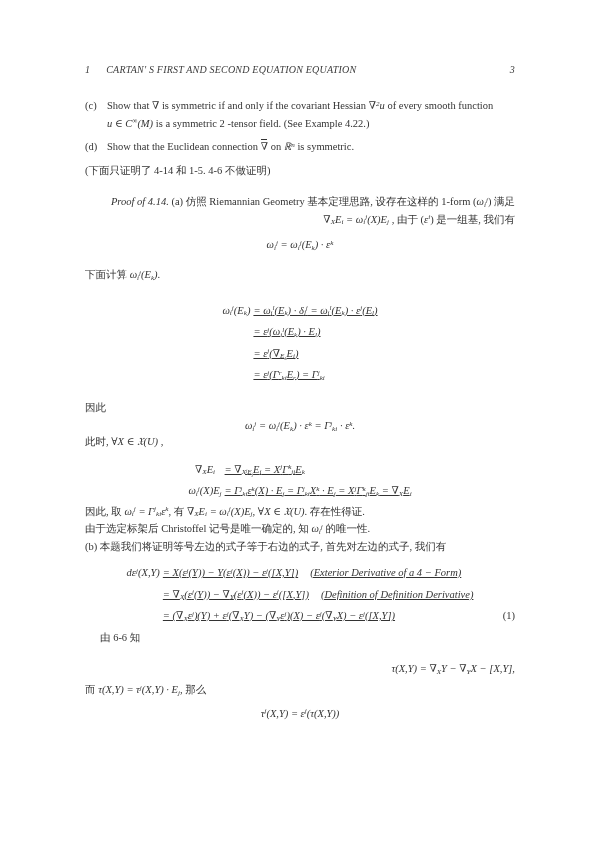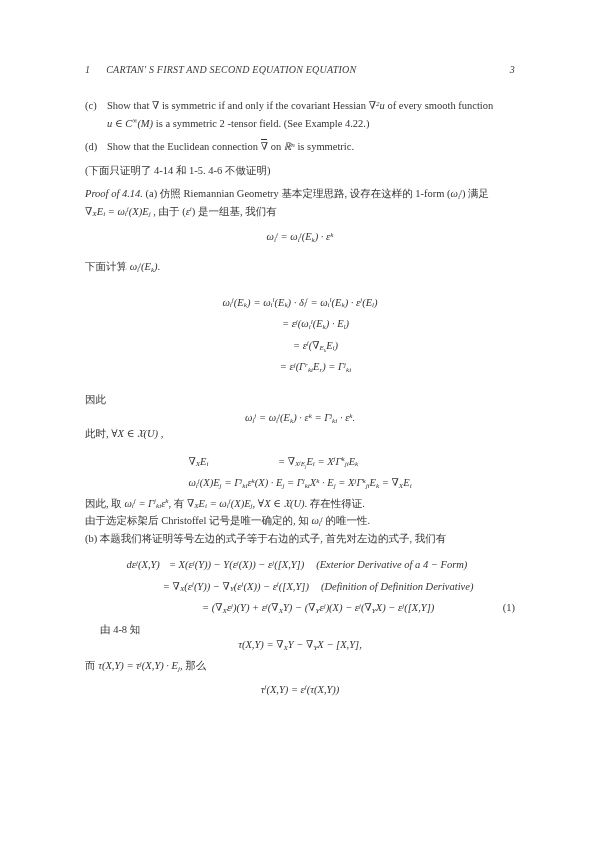--- a/index.html
+++ b/index.html
@@ -9,40 +9,40 @@
     padding: 64px 85px 0 85px; color: #333;
     font-family: "Liberation Serif", "DejaVu Serif", serif;
     font-size: 10.5px;
   }
   .hdr { display: flex; justify-content: space-between; font-style: italic; font-size: 10px; color: #3c3c3c; line-height: 12px; margin-bottom: 21px; letter-spacing: 0.2px; }
   .hdr-left { display: flex; gap: 16px; }
   .item { display: flex; line-height: 17.5px; margin-bottom: 6px; }
   .item .lbl { width: 22px; flex: none; }
   .para { line-height: 17.5px; }
   .note { margin-top: 5px; line-height: 17.5px; }
-  .proofp { margin-top: 6px; }
+  .proofp { margin-top: 14px; text-align: right; }
   .indent { padding-left: 15px; }
   .math, .math i { font-style: italic; }
   i { font-style: italic; }
   .eq { text-align: center; line-height: 14px; }
   .eq1 { margin-top: 10px; }
   .pcompute { margin-top: 14px; }
   .eqblock { position: relative; display: flex; justify-content: center; }
   .algn { display: grid; grid-template-columns: auto auto; column-gap: 3px; line-height: 21.5px; white-space: nowrap; }
-  .algn .l { text-align: left; }
-  .algn .r { text-align: center; }
+  .algn .l { text-align: center; }
+  .algn .r { text-align: left; text-decoration: underline; }
   .a1 { margin-top: 16px; }
   .pthus { margin-top: 13px; }
   .eq2 { margin-top: 3px; }
   .pnow { margin-top: 0; }
   .a2 { margin-top: 8px; }
   .pb { margin-top: 1px; }
   .a3 { margin-top: 7px; }
   .pby { margin-top: 2px; }
-  .eq3 { margin-top: 0; }
+  .eq3 { margin-top: 16px; text-align: right; }
   .ptau { margin-top: 5px; }
   .eq4 { margin-top: 8px; }
   .eqnote { margin-left: 12px; }
   .eqtag { position: absolute; right: 0; bottom: 0; line-height: 21.5px; font-style: normal; }
   sub, sup { font-size: 68%; line-height: 0; position: relative; vertical-align: baseline; }
   sup { top: -0.45em; }
   sub { top: 0.28em; }
   .ov { position: relative; display: inline-block; }
   .ov::before { content: ""; position: absolute; left: 0.5px; right: 1.5px; top: 0.5px; border-top: 1px solid currentColor; }
 </style>
@@ -124,21 +124,21 @@
       <span class="l">dε<sup>j</sup>(X,Y)</span>
       <span class="r"><span>= X(ε<sup>j</sup>(Y)) − Y(ε<sup>j</sup>(X)) − ε<sup>j</sup>([X,Y])</span><span class="eqnote">(Exterior Derivative of a 4 − Form)</span></span>
       <span class="l"></span>
       <span class="r"><span>= ∇<sub>X</sub>(ε<sup>j</sup>(Y)) − ∇<sub>Y</sub>(ε<sup>j</sup>(X)) − ε<sup>j</sup>([X,Y])</span><span class="eqnote">(Definition of Definition Derivative)</span></span>
       <span class="l"></span>
       <span class="r">= (∇<sub>X</sub>ε<sup>j</sup>)(Y) + ε<sup>j</sup>(∇<sub>X</sub>Y) − (∇<sub>Y</sub>ε<sup>j</sup>)(X) − ε<sup>j</sup>(∇<sub>Y</sub>X) − ε<sup>j</sup>([X,Y])</span>
     </div>
     <span class="eqtag">(1)</span>
   </div>
 
-  <div class="para pby indent">由 4-8 知</div>
+  <div class="para pby indent">由 6-6 知</div>
 
   <div class="eq eq3 math">τ(X,Y) = ∇<sub>X</sub>Y − ∇<sub>Y</sub>X − [X,Y],</div>
 
   <div class="para ptau">而 <i>τ(X,Y) = τ<sup>j</sup>(X,Y) · E<sub>j</sub></i>, 那么</div>
 
   <div class="eq eq4 math">τ<sup>j</sup>(X,Y) = ε<sup>j</sup>(τ(X,Y))</div>
 
 </div>
 
 </body></html>

